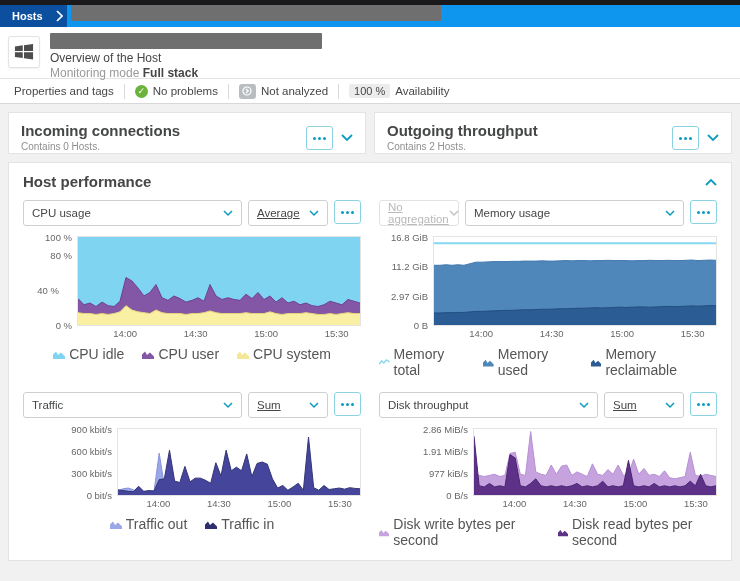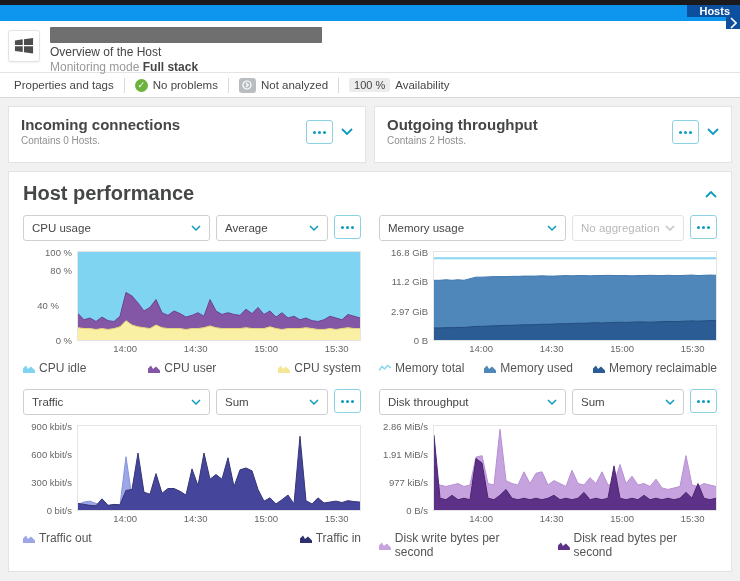--- a/index.html
+++ b/index.html
@@ -1,21 +1,21 @@
 <!DOCTYPE html>
 <html style="--accent: #0d9cc0; --topbar: #0e96ee; --crumb: #0b4f9e; --green: #6cb33d;"><head>
 <meta charset="utf-8">
 <style>
   * { box-sizing: border-box; margin: 0; padding: 0; }
   html,body { width:740px; height:581px; overflow:hidden; }
   body { font-family:"Liberation Sans", sans-serif; background:#f1f1f1; color:#454646; font-size:11px; }
 
   
   .top-strip { height:5px; background:#1a1a1c; }
-  .topbar { height:16px; background:var(--topbar,#0e96ee); display:flex; align-items:flex-end;flex-direction:column; }
+  .topbar { height:22px; background:var(--topbar,#0e96ee); display:flex; align-items:flex-start; }
   .crumb { background:var(--crumb,#0b4f9e); color:#fff; font-size:11px; height:22px; display:flex; align-items:center; padding:0 10px 0 12px; font-weight:bold; }
   .crumb-arrow { width:14px; height:22px; display:flex; align-items:center; justify-content:center; background:var(--crumb,#0b4f9e); }
   .redact { background:#6f6f6f; border-radius:1px; }
   .redact.top { width:370px; height:16px; margin-left:4px; }
 
   
   .hdr { background:#fff; height:52px; display:flex; align-items:flex-start; padding:6px 0 0 8px; border-bottom:1px solid #e4e4e4; }
   .os-card { width:32px; height:32px; background:#fff; border:1px solid #e3e3e3; border-radius:3px; display:flex; align-items:center; justify-content:center; margin-top:3px; box-shadow:0 1px 2px rgba(0,0,0,.06); }
   .hdr-txt { margin-left:10px; }
   .redact.title { width:272px; height:16px; margin-bottom:2px; }
@@ -29,49 +29,49 @@
   .tb-item { display:flex; align-items:center; gap:5px; }
   .chk { width:13px; height:13px; border-radius:50%; background:var(--green,#6cb33d); color:#fff; font-size:9px; display:flex; align-items:center; justify-content:center; }
   .shield { width:17px; height:15px; border-radius:3px; background:#b9bdbf; display:flex; align-items:center; justify-content:center; }
   .badge { background:#ececec; padding:1px 5px; border-radius:2px; font-size:11px; }
 
   .page { padding:8px; display:flex; flex-direction:column; gap:8px; }
 
   
   .card { background:#fff; border:1px solid #e3e3e3; }
   .conn-row { display:grid; grid-template-columns:1fr 1fr; gap:8px; }
-  .conn { height:57px; padding:9px 12px; display:flex; justify-content:space-between; align-items:flex-start; }
+  .conn { height:42px; padding:9px 12px; display:flex; justify-content:space-between; align-items:flex-start; }
   .conn-title { font-size:15px; font-weight:bold; color:#454646; }
   .conn-sub { font-size:10px; color:#8f8f8f; margin-top:2px; }
   .conn-ctl { display:flex; align-items:center; gap:8px; margin-top:4px; }
 
   .btn-more { width:27px; height:24px; border:1px solid #8ad2e2; border-radius:3px; background:#fff; display:flex; align-items:center; justify-content:center; cursor:pointer; }
   .dots { width:3px; height:3px; border-radius:50%; background:var(--accent,#0d9cc0); box-shadow:5px 0 0 var(--accent,#0d9cc0), -5px 0 0 var(--accent,#0d9cc0); }
   .chev { color:var(--accent,#0d9cc0); display:flex; align-items:center; }
 
   
   .perf { padding:10px 14px 12px; }
   .perf-head { display:flex; justify-content:space-between; align-items:center; margin-bottom:10px; }
-  .perf-title { font-size:20px; font-weight:bold; }
+  .perf-title { font-size:15px; font-weight:bold; }
   .perf-grid { display:grid; grid-template-columns:1fr 1fr; column-gap:18px; row-gap:14px; }
 
   .controls { display:flex; gap:6px; margin-bottom:10px; }
   .select { height:26px; border:1px solid #cdd0d3; border-radius:3px; background:#fff; display:flex; align-items:center; justify-content:space-between; padding:0 8px; font-size:11.5px; color:#454646; cursor:pointer; }
   .select.metric { flex:1; }
-  .select.agg { width:112px; }
+  .select.agg { width:80px;text-decoration:underline; }
   .select.disabled { border-color:#e2e2e2; color:#b9b9b9; cursor:default; }
   .select.disabled .chev { color:#c3c3c3; }
 
   .chart-wrap { position:relative; padding-left:54px; }
   .plot { position:relative; height:90px; border:1px solid #e4e4e4; background:#fff; }
-  .row2 .plot { height:86px; }
+  .row2 .plot { height:68px;margin-left:40px; }
   .plot-svg { position:absolute; inset:0; width:100%; height:100%; }
   .ytick { position:absolute; left:-54px; width:48px; text-align:right; font-size:9.5px; color:#666; transform:translateY(-50%); white-space:nowrap; }
   .xtick { position:absolute; top:100%; margin-top:3px; transform:translateX(-50%); font-size:9.5px; color:#666; }
-  .legend { display:flex; justify-content:space-between; gap:18px; margin-top:20px; font-size:12px; color:#555; }
+  .legend { display:flex; justify-content:center; gap:18px; margin-top:20px; font-size:14px; color:#555; }
   .legend-item { display:flex; align-items:center; gap:4px; cursor:pointer; }
 </style>
 </head>
 <body>
 
 <div class="top-strip"></div>
 <div class="topbar">
   <div class="crumb">Hosts</div>
   <div class="crumb-arrow">
     <svg width="7" height="12" viewBox="0 0 7 12">
@@ -233,30 +233,30 @@
               <svg width="12" height="9" viewBox="0 0 12 9">
                 <path d="M0 9 L0 4.5 L3 1.5 L5 5 L8 2.5 L12 6.5 L12 9 Z" fill="#f3e796"></path>
               </svg>
               <span>CPU system</span>
             </span>
           </div>
       </div>
 
       <div>
         <div class="controls">
+          <div class="select agg disabled">
+              <span>No aggregation</span>
+              <span class="chev">
+                <svg width="10" height="7" viewBox="0 0 10 7">
+                  <path d="M1 1l4 4 4-4" stroke="currentColor" stroke-width="1.5" fill="none"></path>
+                </svg>
+              </span>
+            </div>
           <div class="select metric">
               <span>Memory usage</span>
-              <span class="chev">
-                <svg width="10" height="7" viewBox="0 0 10 7">
-                  <path d="M1 1l4 4 4-4" stroke="currentColor" stroke-width="1.5" fill="none"></path>
-                </svg>
-              </span>
-            </div>
-          <div class="select agg disabled">
-              <span>No aggregation</span>
               <span class="chev">
                 <svg width="10" height="7" viewBox="0 0 10 7">
                   <path d="M1 1l4 4 4-4" stroke="currentColor" stroke-width="1.5" fill="none"></path>
                 </svg>
               </span>
             </div>
           <span class="btn-more">
               <span class="dots"></span>
             </span>
         </div>

